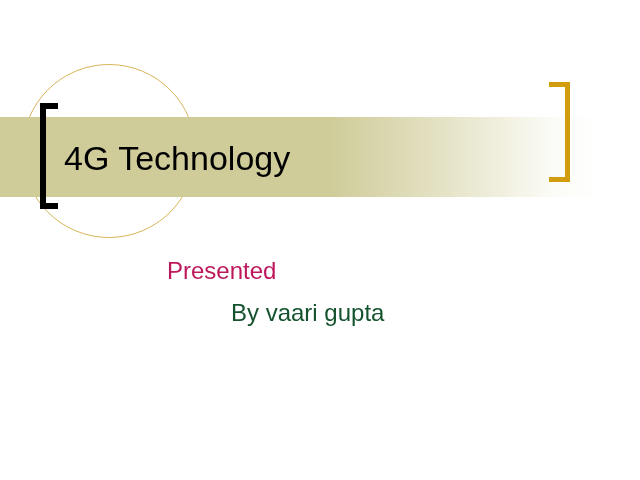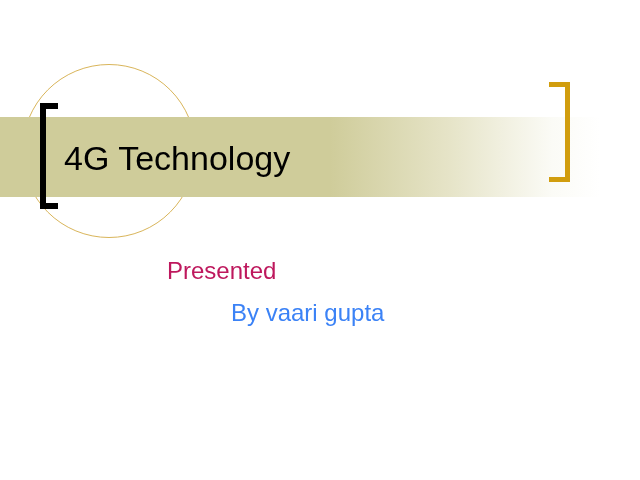--- a/index.html
+++ b/index.html
@@ -9,21 +9,21 @@
   .circle { position:absolute; left:22px; top:64px; width:174px; height:174px; border-radius:50%;
             border:1px solid #d9b55a; box-sizing:border-box; }
   .band { position:absolute; left:0; top:117px; width:600px; height:80px;
           background:linear-gradient(to right, #cfcc9a 0%, #cfcc9a 55%, #e6e4c8 75%, #fbfbf6 92%, #ffffff 100%); }
   .bracket-left { position:absolute; left:40px; top:103px; width:18px; height:106px; box-sizing:border-box;
                   border:6px solid #000; border-right:none; }
   .bracket-right { position:absolute; left:549px; top:82px; width:21px; height:100px; box-sizing:border-box;
                    border:5px solid #d19d0e; border-left:none; }
   .title { position:absolute; left:64px; top:138px; font-size:34px; color:#000; white-space:nowrap; line-height:40px; }
   .sub1 { position:absolute; left:167px; top:256px; font-size:24px; color:#be185d; white-space:nowrap; line-height:30px; }
-  .sub2 { position:absolute; left:231px; top:298px; font-size:24px; color:#3b82f6; white-space:nowrap; line-height:30px; }
+  .sub2 { position:absolute; left:231px; top:298px; font-size:24px; color:#14532d; white-space:nowrap; line-height:30px; }
 </style>
 </head>
 <body>
 
 <div class="slide">
   <div class="circle"></div>
   <div class="band"></div>
   <div class="bracket-left"></div>
   <div class="bracket-right"></div>
   <div class="title">4G Technology</div>

